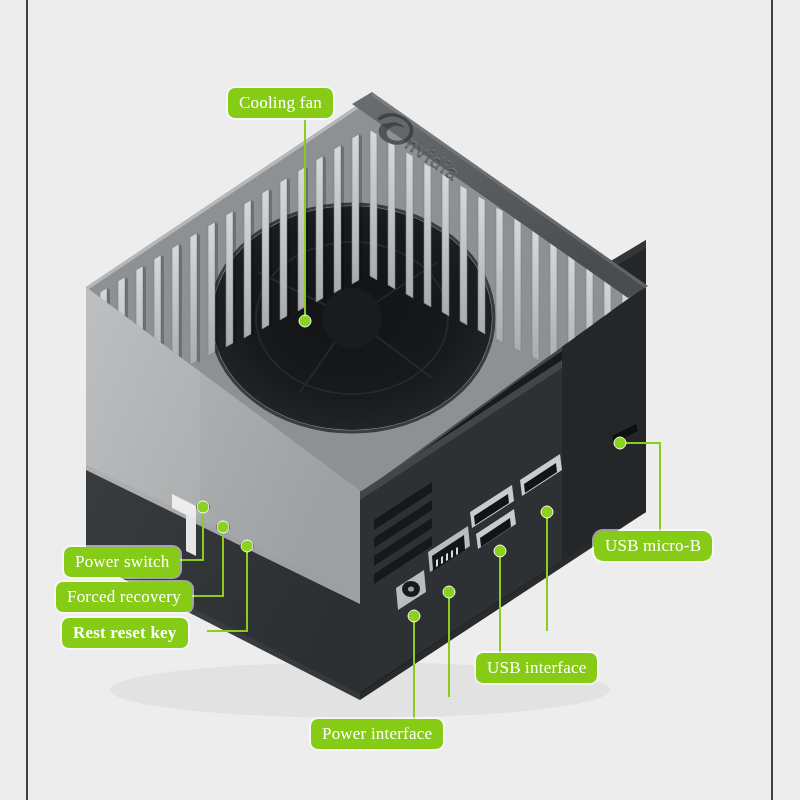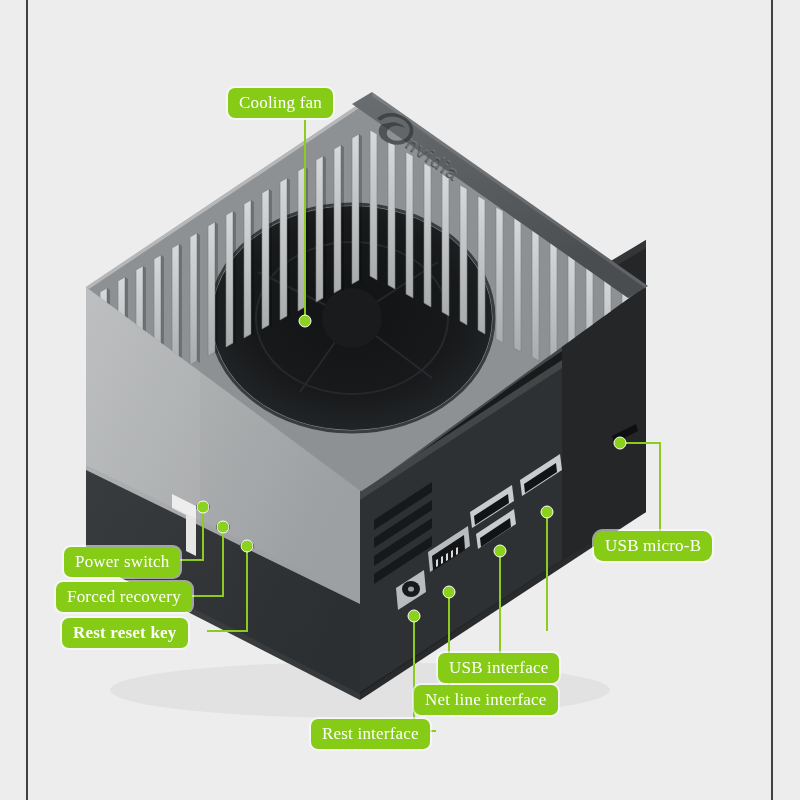--- a/index.html
+++ b/index.html
@@ -293,18 +293,17 @@
       <circle cx="500" cy="551" r="6"></circle>
       <circle cx="547" cy="512" r="6"></circle>
       <circle cx="620" cy="443" r="6"></circle>
     </g>
   </svg>
 
   <div class="lbl" style="left:228px;top:88px;">Cooling fan</div>
   <div class="lbl" style="left:64px;top:547px;">Power switch</div>
   <div class="lbl" style="left:56px;top:562px;margin-top:20px;">Forced recovery</div>
   <div class="lbl" style="left:62px;top:618px;font-weight:bold;">Rest reset key</div>
-  <div class="lbl" style="left:311px;top:719px;">Rest interface</div>
-  <div class="lbl" style="left:414px;top:685px;">Net line interface</div>
-  <div class="lbl" style="left:438px;top:653px;">USB interface</div>
+  <div class="lbl" style="left:311px;top:719px;">Power interface</div>
+  <div class="lbl" style="left:476px;top:653px;">USB interface</div>
   <div class="lbl" style="left:594px;top:531px;border-radius:9px;">USB micro-B</div>
 
 </div>
 
 </body></html>

